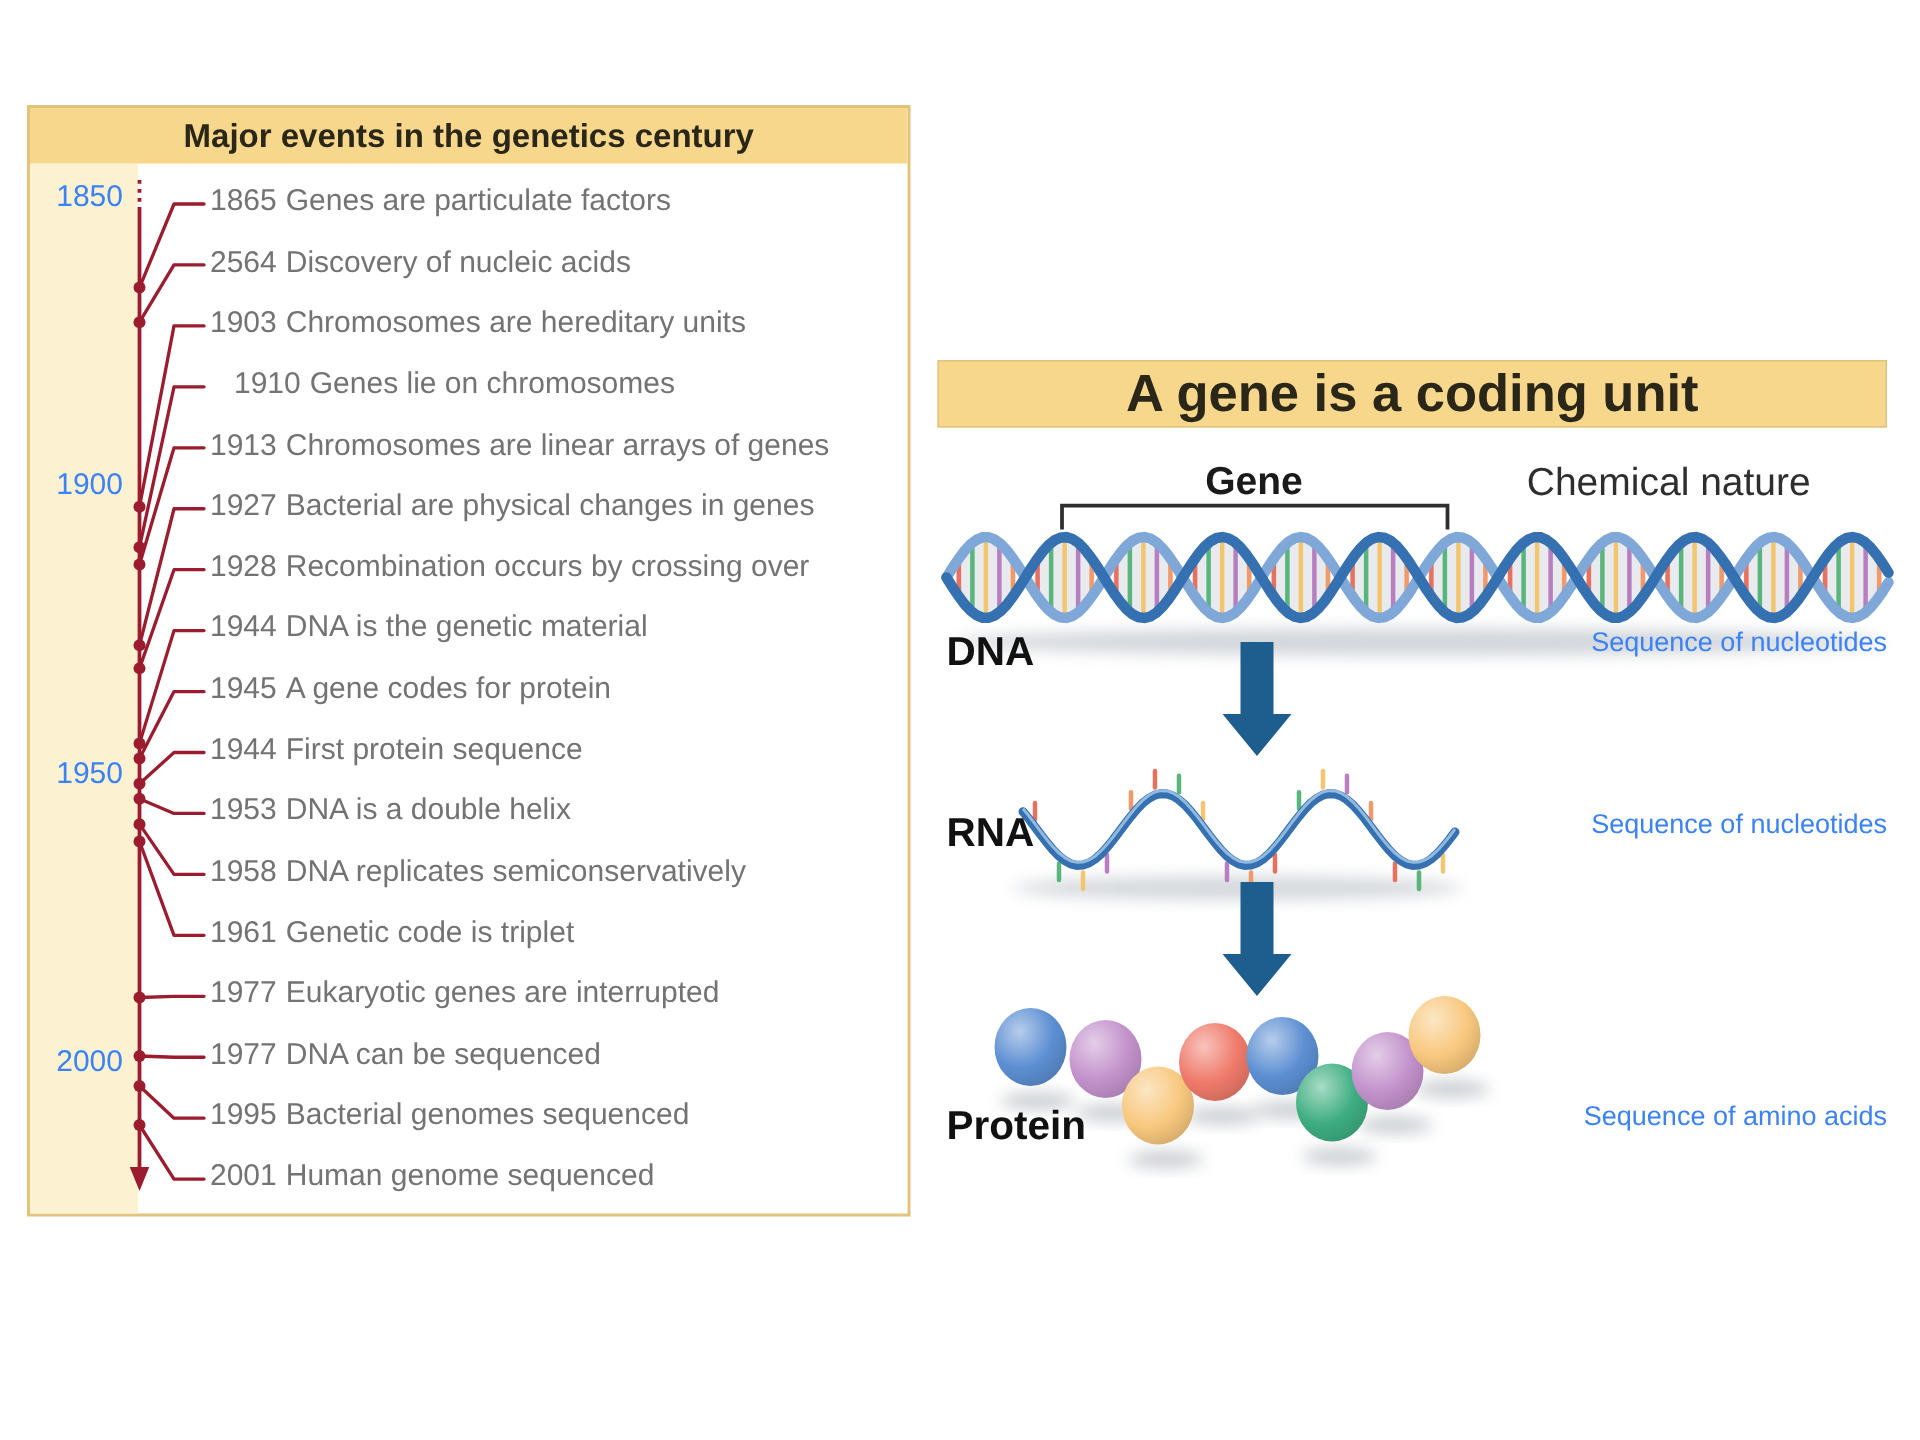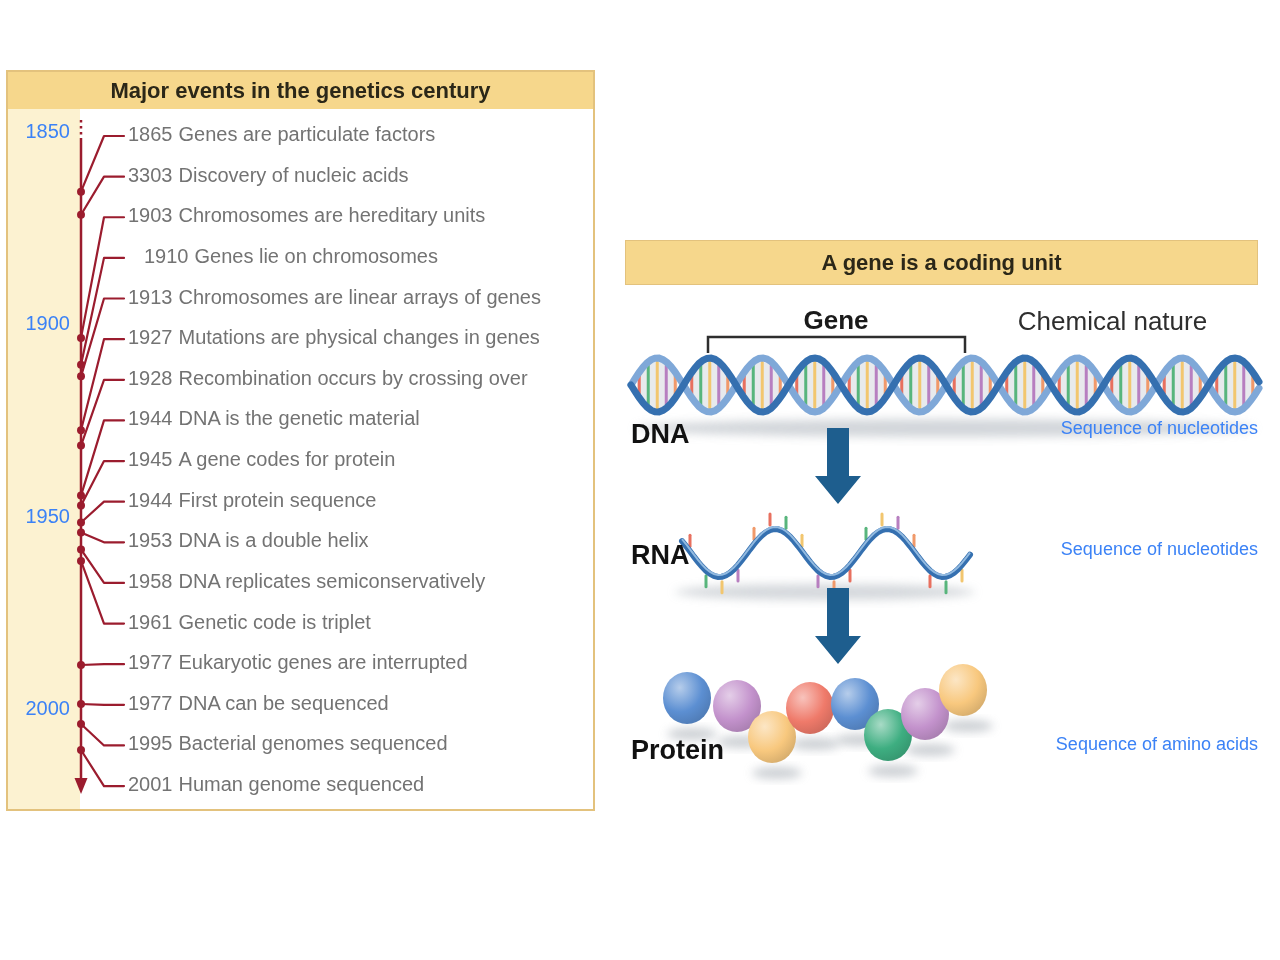--- a/index.html
+++ b/index.html
@@ -1,38 +1,38 @@
 <!DOCTYPE html>
 <html style="--header-bg: #F6D78C; --panel-border: #E3C27D; --year-column-bg: #FCF2D1; --timeline-red: #9B1C2E; --title-text: #2B2718; --event-text: #3a3a3a; --arrow-blue: #1E5E8E; --helix-blue-dark: #3570B0; --helix-blue-light: #7FA8D8; --helix-eye-fill: #D8DCE1;"><head>
 <meta charset="utf-8">
 <style>
   html,body{margin:0;padding:0;background:#fff;}
   .stage{position:relative;width:1280px;height:960px;background:#fff;overflow:hidden;
          font-family:"Liberation Sans",sans-serif;}
 
   
-  .timeline-panel{position:absolute;left:6px;top:70px;width:589px;height:741px;
+  .timeline-panel{position:absolute;left:18px;top:70px;width:589px;height:741px;
     border:2px solid var(--panel-border,#E3C27D);box-sizing:border-box;background:#fff;padding-left:44px;}
   .panel-header{position:absolute;left:0;top:0;width:100%;height:37px;
     background:var(--header-bg,#F6D78C);display:flex;align-items:center;justify-content:center;
     font-weight:bold;font-size:22px;color:var(--title-text,#2B2718);z-index:3;}
   .year-col{position:absolute;left:0;top:37px;bottom:0;width:72px;
     background:var(--year-column-bg,#FCF2D1);z-index:0;}
   #timeline-svg{position:absolute;left:0;top:0;z-index:1;}
   .year-label{position:absolute;left:0;width:62px;text-align:right;font-size:20px;
     color:#3b82f6;z-index:2;}
   .event-row{position:absolute;left:120px;font-size:20px;color:#737373;
     white-space:nowrap;z-index:2;}
   .ev-year{margin-right:6px;}
 
   
   .coding-header{position:absolute;left:625px;top:240px;width:633px;height:45px;
     background:var(--header-bg,#F6D78C);border:1px solid var(--panel-border,#E3C27D);
     box-sizing:border-box;display:flex;align-items:center;justify-content:center;
-    font-weight:bold;font-size:22px;color:var(--title-text,#2B2718);}
+    font-weight:bold;font-size:35px;color:var(--title-text,#2B2718);}
   #coding-svg{position:absolute;left:625px;top:290px;}
   .rp-text{position:absolute;white-space:nowrap;}
   .gene-hdr{left:746px;top:305px;width:180px;text-align:center;font-size:26px;
     font-weight:bold;color:#1a1a1a;}
   .chem-hdr{left:1005px;top:306px;width:215px;text-align:center;font-size:26px;color:#2e2e2e;}
   .mol-label{left:631px;font-size:27px;font-weight:bold;color:#111;}
   .nature-label{left:900px;width:358px;text-align:right;font-size:18px;color:#3b82f6;}
 </style>
 </head>
 <body>
@@ -82,25 +82,25 @@
         <circle cx="73" cy="678" r="4" fill="#9B1C2E"></circle>
       </svg>
     <div id="year-labels">
         <div class="year-label" style="top: 48px;">1850</div>
         <div class="year-label" style="top: 240.335px;">1900</div>
         <div class="year-label" style="top: 432.67px;">1950</div>
         <div class="year-label" style="top: 625.005px;">2000</div>
       </div>
     <div id="event-rows">
         <div class="event-row" style="top: 51px;"><span class="ev-year">1865</span><span>Genes are particulate factors</span></div>
-        <div class="event-row" style="top: 91.63px;"><span class="ev-year">3303</span><span>Discovery of nucleic acids</span></div>
+        <div class="event-row" style="top: 91.63px;"><span class="ev-year">2564</span><span>Discovery of nucleic acids</span></div>
         <div class="event-row" style="top: 132.26px;"><span class="ev-year">1903</span><span>Chromosomes are hereditary units</span></div>
         <div class="event-row" style="top: 172.89px; margin-left: 16px;"><span class="ev-year">1910</span><span>Genes lie on chromosomes</span></div>
         <div class="event-row" style="top: 213.52px;"><span class="ev-year">1913</span><span>Chromosomes are linear arrays of genes</span></div>
-        <div class="event-row" style="top: 254.15px;"><span class="ev-year">1927</span><span>Mutations are physical changes in genes</span></div>
+        <div class="event-row" style="top: 254.15px;"><span class="ev-year">1927</span><span>Bacterial are physical changes in genes</span></div>
         <div class="event-row" style="top: 294.78px;"><span class="ev-year">1928</span><span>Recombination occurs by crossing over</span></div>
         <div class="event-row" style="top: 335.41px;"><span class="ev-year">1944</span><span>DNA is the genetic material</span></div>
         <div class="event-row" style="top: 376.04px;"><span class="ev-year">1945</span><span>A gene codes for protein</span></div>
         <div class="event-row" style="top: 416.67px;"><span class="ev-year">1944</span><span>First protein sequence</span></div>
         <div class="event-row" style="top: 457.3px;"><span class="ev-year">1953</span><span>DNA is a double helix</span></div>
         <div class="event-row" style="top: 497.93px;"><span class="ev-year">1958</span><span>DNA replicates semiconservatively</span></div>
         <div class="event-row" style="top: 538.56px;"><span class="ev-year">1961</span><span>Genetic code is triplet</span></div>
         <div class="event-row" style="top: 579.19px;"><span class="ev-year">1977</span><span>Eukaryotic genes are interrupted</span></div>
         <div class="event-row" style="top: 619.82px;"><span class="ev-year">1977</span><span>DNA can be sequenced</span></div>
         <div class="event-row" style="top: 660.45px;"><span class="ev-year">1995</span><span>Bacterial genomes sequenced</span></div>

